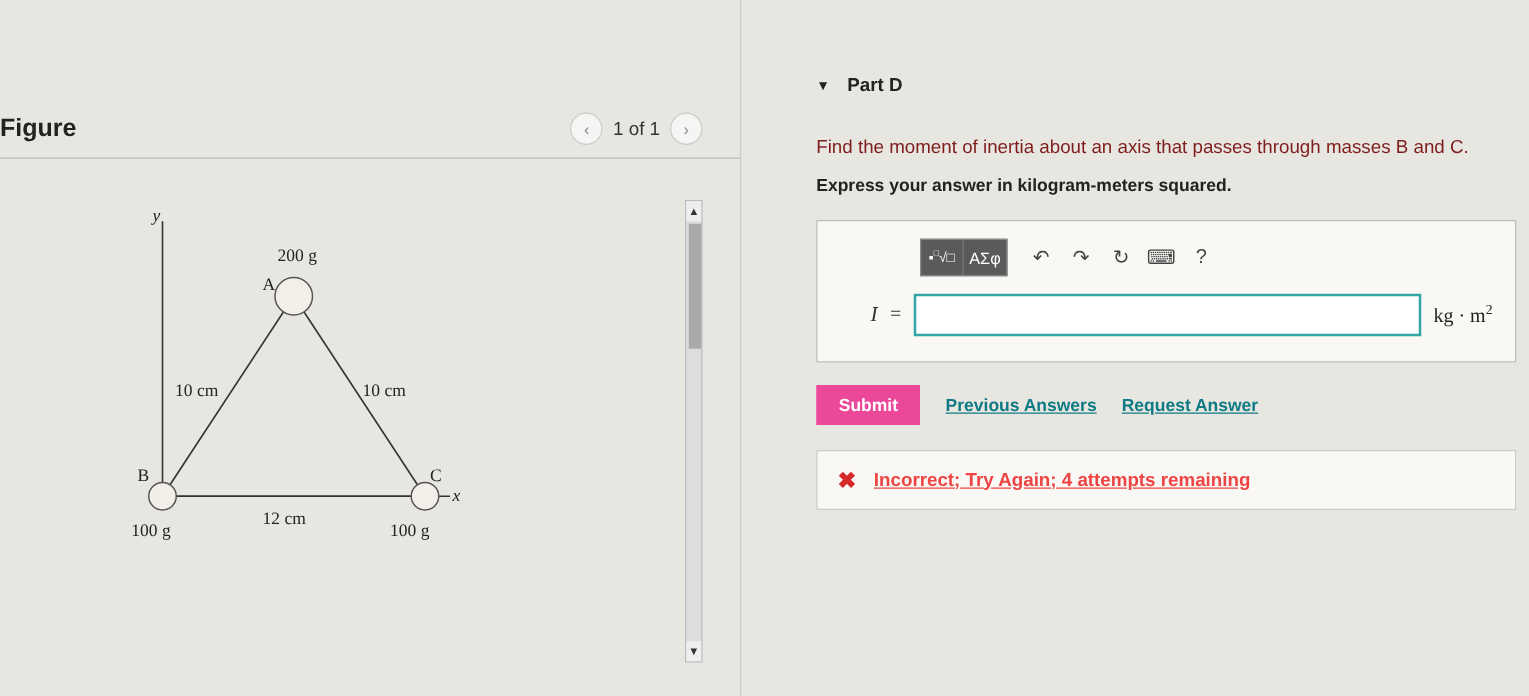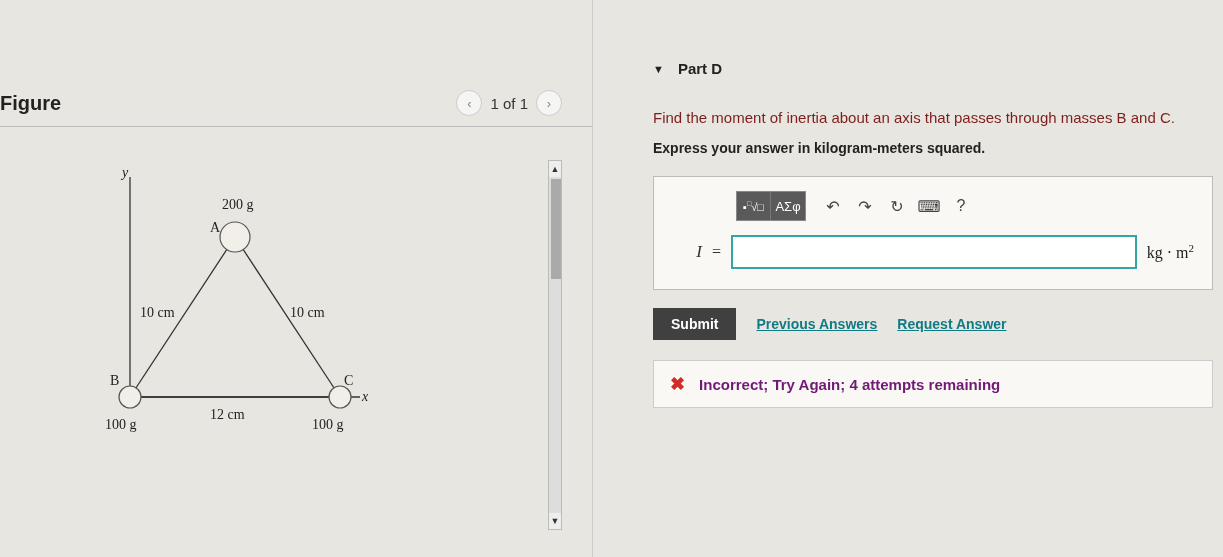--- a/index.html
+++ b/index.html
@@ -208,21 +208,21 @@
     text-align: center;
   }
   .unit sup { font-size: 11px; }
   .action-row {
     display: flex;
     align-items: center;
     gap: 20px;
     margin-bottom: 20px;
   }
   .submit-btn {
-    background: #404040;
+    background: #ec4899;
     color: #fff;
     border: none;
     padding: 8px 18px;
     font-size: 14px;
     font-weight: bold;
     cursor: pointer;
   }
   .link {
     color: #0f7b85;
     font-size: 14px;
@@ -240,21 +240,22 @@
     width: 560px;
   }
   .x-icon {
     color: #d42a2a;
     font-size: 18px;
     font-weight: bold;
   }
   .feedback-text {
     font-size: 15px;
     font-weight: bold;
-    color: #701a75;
+    color: #ef4444;
+    text-decoration: underline;
   }
 </style>
 </head>
 <body>
 
 <div class="left-panel">
   <div class="figure-header">
     <div class="figure-title">Figure</div>
     <div class="pager">
       <div class="pager-btn">‹</div>

